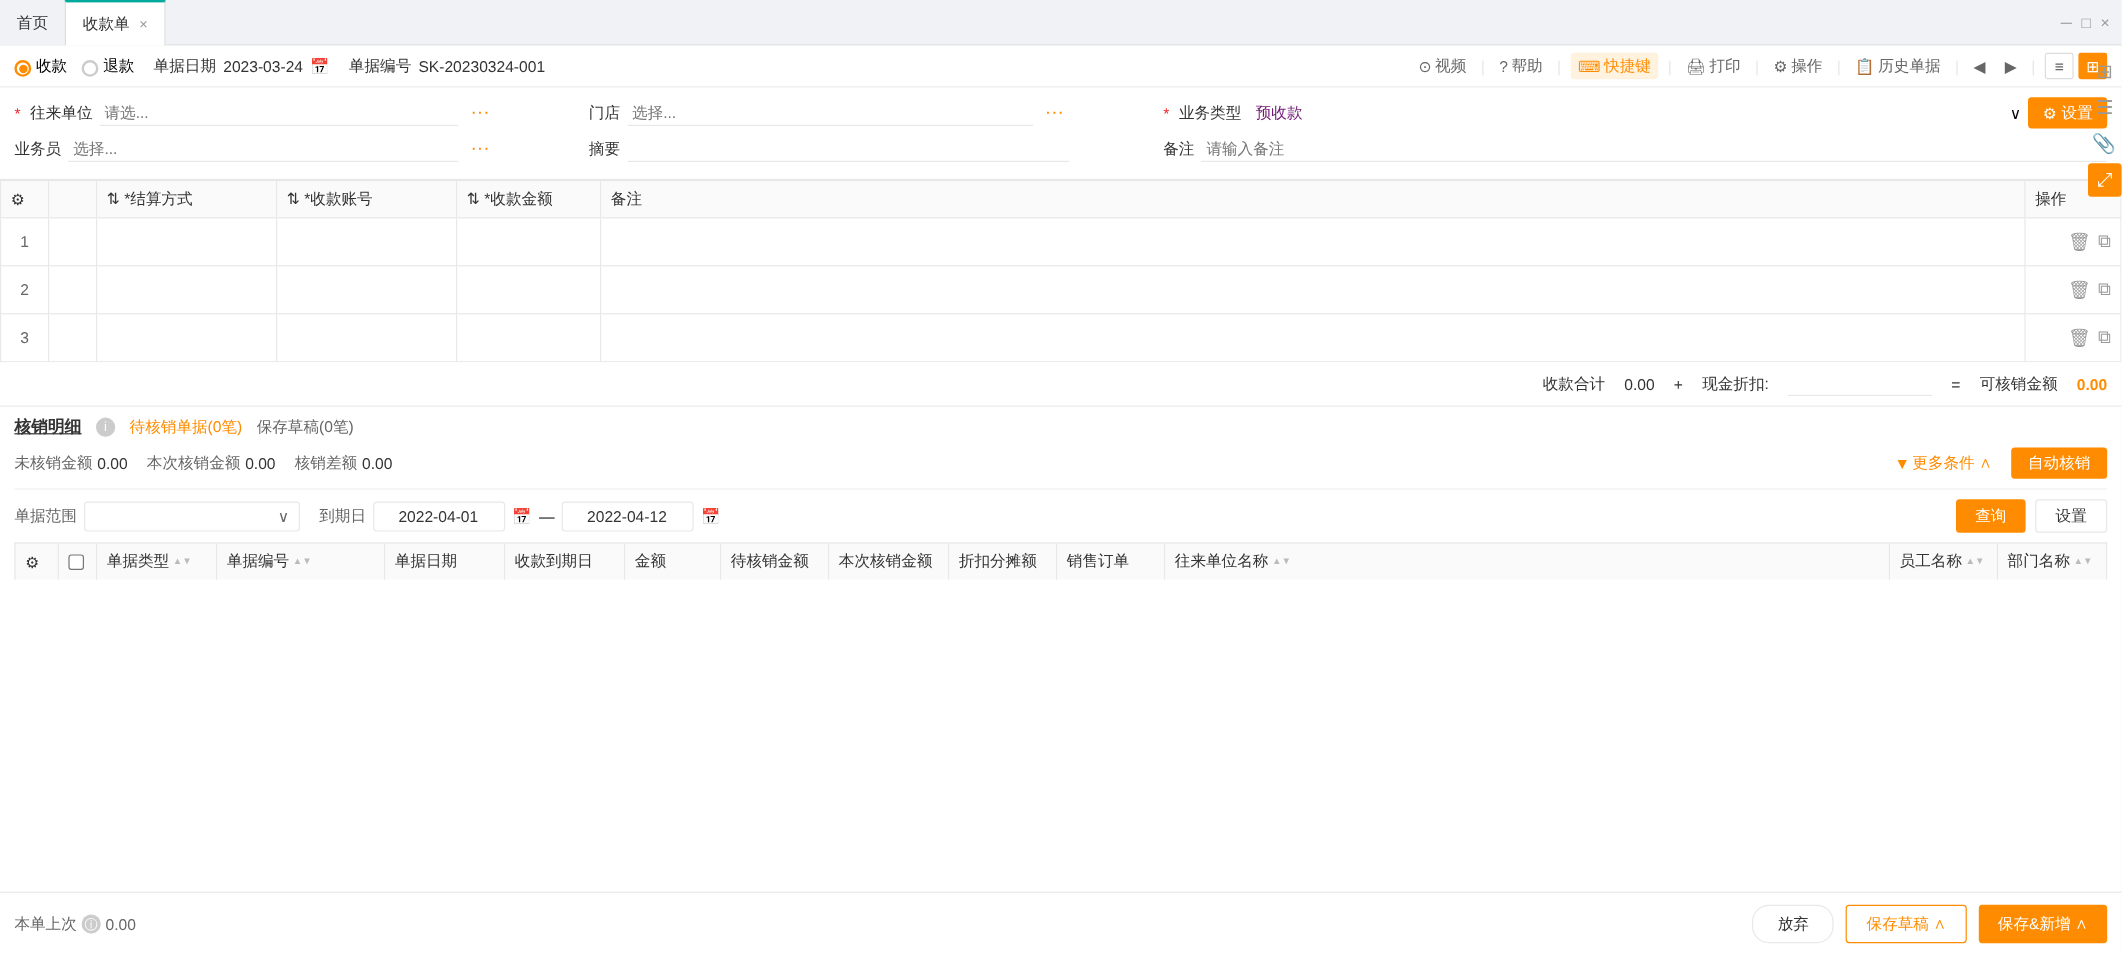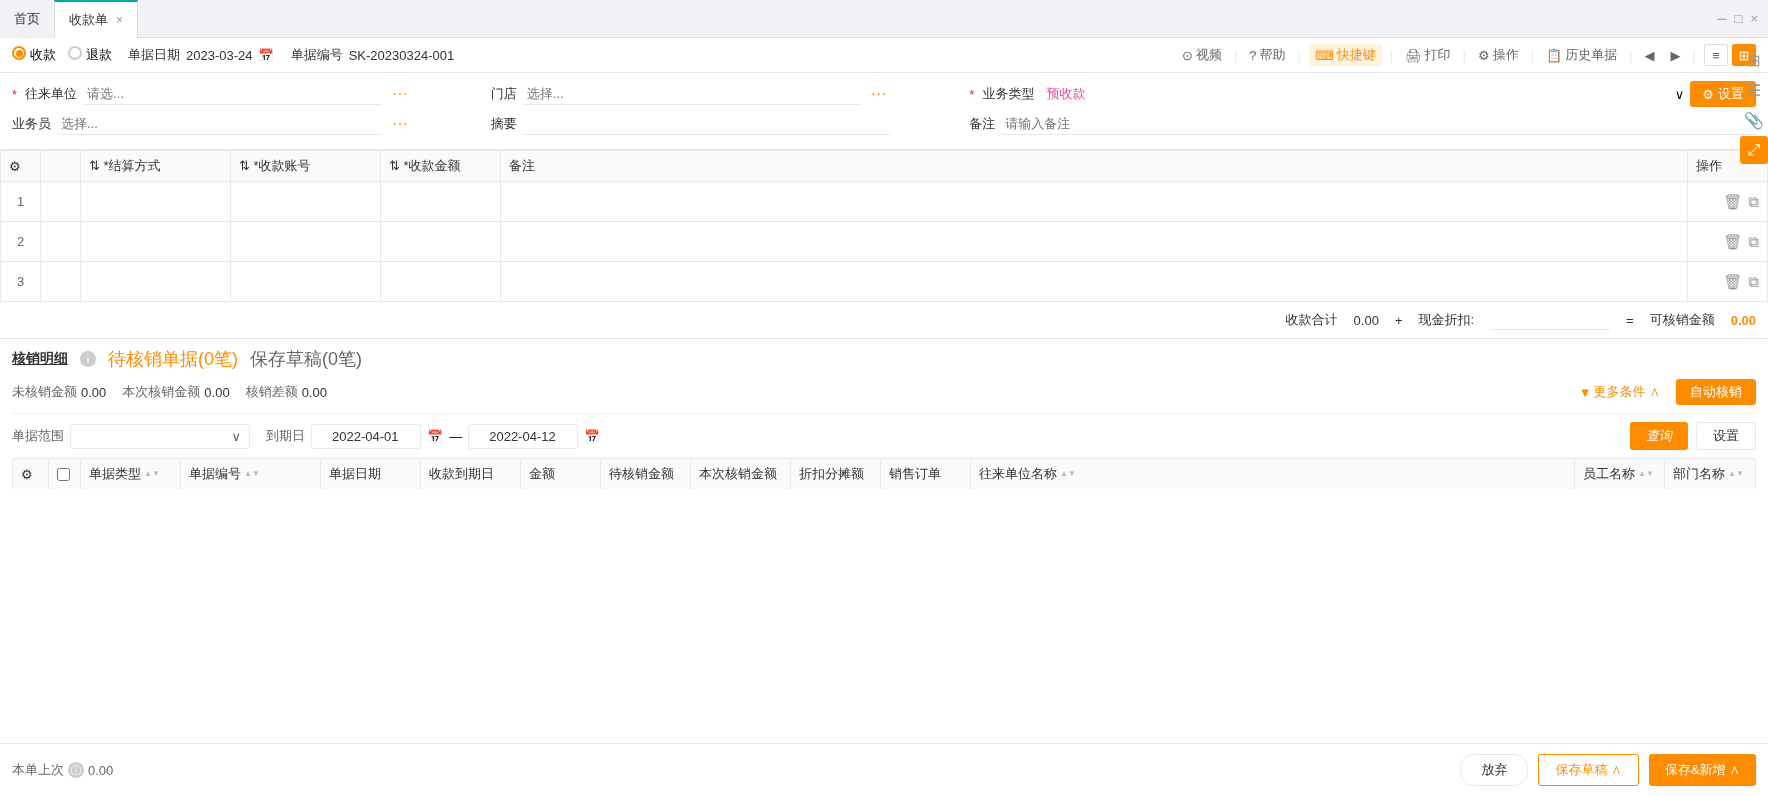--- a/index.html
+++ b/index.html
@@ -16,21 +16,21 @@
     .tab-item.active { background: #fff; color: #333; border-top: 2px solid #00a99d; border-right: 1px solid #ddd; border-left: 1px solid #ddd; }
     .tab-close { margin-left: 8px; color: #999; cursor: pointer; font-size: 12px; }
     .tab-bar-right { margin-left: auto; display: flex; align-items: center; padding-right: 10px; gap: 8px; color: #999; cursor: pointer; font-size: 14px; }
 
     
     .main { background: #fff; height: calc(796px - 38px); display: flex; flex-direction: column; overflow: hidden; }
 
     
     .toolbar { display: flex; align-items: center; padding: 6px 12px; border-bottom: 1px solid #e8e8e8; gap: 16px; background: #fff; }
     .radio-group { display: flex; align-items: center; gap: 12px; }
-    .radio-item { display: flex; align-items: flex-start; gap: 4px; cursor: pointer; }
+    .radio-item { display: flex; align-items: flex-end; gap: 4px; cursor: pointer; }
     .radio-dot { width: 14px; height: 14px; border-radius: 50%; border: 2px solid #ccc; display: flex; align-items: center; justify-content: center; }
     .radio-dot.active { border-color: #ff8c00; }
     .radio-dot.active::after { content: ''; width: 7px; height: 7px; border-radius: 50%; background: #ff8c00; }
     .field-group { display: flex; align-items: center; gap: 6px; }
     .field-label { color: #333; white-space: nowrap; }
     .field-value { color: #333; font-weight: 500; }
     .calendar-icon { color: #999; cursor: pointer; }
     .toolbar-right { margin-left: auto; display: flex; align-items: center; gap: 8px; color: #666; }
     .toolbar-btn { display: flex; align-items: center; gap: 3px; cursor: pointer; color: #666; padding: 2px 4px; }
     .toolbar-btn.active { color: #ff8c00; background: #fff3e0; border-radius: 3px; padding: 2px 6px; }
@@ -72,37 +72,37 @@
     .summary-text { color: #333; }
     .summary-value { color: #333; }
     .summary-highlight { color: #ff8c00; font-weight: 600; }
     .summary-input { width: 120px; border: none; border-bottom: 1px solid #e8e8e8; outline: none; text-align: right; padding: 2px 4px; }
 
     
     .verification-section { background: #fff; padding: 8px 12px; flex: 1; overflow: hidden; display: flex; flex-direction: column; }
     .section-header { display: flex; align-items: center; gap: 12px; margin-bottom: 8px; }
     .section-title { font-weight: 600; font-size: 14px; color: #333; text-decoration: underline; }
     .info-icon { width: 16px; height: 16px; border-radius: 50%; background: #ccc; color: #fff; display: inline-flex; align-items: center; justify-content: center; font-size: 11px; cursor: pointer; }
-    .tab-link { color: #ff8c00; cursor: pointer; font-size: 18px; }
+    .tab-link { color: #ff8c00; cursor: pointer; font-size: 13px; }
     .tab-link.inactive { color: #666; }
 
     .stats-row { display: flex; align-items: center; gap: 16px; margin-bottom: 8px; }
     .stat-item { display: flex; align-items: center; gap: 4px; }
     .stat-label { color: #666; }
     .stat-value { color: #333; font-weight: 500; }
     .more-conditions { color: #ff8c00; cursor: pointer; display: flex; align-items: center; gap: 2px; margin-left: auto; }
     .auto-btn { background: #ff8c00; color: #fff; border: none; padding: 4px 14px; border-radius: 3px; cursor: pointer; }
 
     .filter-row { display: flex; align-items: center; gap: 16px; padding: 8px 0; border-top: 1px solid #f0f0f0; }
     .filter-field { display: flex; align-items: center; gap: 6px; }
     .filter-select { display: flex; align-items: center; gap: 4px; border: 1px solid #e8e8e8; padding: 4px 8px; border-radius: 3px; cursor: pointer; min-width: 180px; color: #666; }
     .filter-input { border: 1px solid #e8e8e8; padding: 4px 20px; border-radius: 3px; width: 110px; color: #333; outline: none; }
     .filter-date-range { display: flex; align-items: center; gap: 6px; }
     .filter-actions { margin-left: auto; display: flex; gap: 8px; }
-    .query-btn { background: #ff8c00; color: #fff; border: none; padding: 4px 16px; border-radius: 3px; cursor: pointer; font-style: italic; }
+    .query-btn { background: #ff8c00; color: #fff; border: none; padding: 4px 16px; border-radius: 3px; cursor: pointer; }
     .setting-btn2 { background: #fff; color: #333; border: 1px solid #e8e8e8; padding: 4px 16px; border-radius: 3px; cursor: pointer; }
 
     
     .sub-table-header { display: flex; background: #fafafa; border: 1px solid #e8e8e8; border-bottom: none; }
     .sub-th { padding: 6px 8px; color: #333; font-weight: 500; border-right: 1px solid #e8e8e8; white-space: nowrap; display: flex; align-items: center; gap: 3px; }
     .sub-th:last-child { border-right: none; }
     .sort-arrows { display: flex; flex-direction: column; line-height: 1; font-size: 8px; color: #bbb; }
 
     
     .footer { display: flex; align-items: center; padding: 10px 12px; border-top: 1px solid #e8e8e8; background: #fff; gap: 16px; }
@@ -196,21 +196,21 @@
       <div class="form-field" style="flex:2; max-width:400px;">
         <span class="field-label">门店</span>
         <input class="form-input" type="text" placeholder="选择..." style="">
         <span class="more-btn">···</span>
       </div>
       <div style="flex:0.2"></div>
 
       <div class="form-field" style="flex:2; align-items:center;">
         <span class="required-star">*</span>
         <span class="field-label">业务类型</span>
-        <span class="field-value" style="margin-left:6px; color:#ec4899;text-align:center;">预收款</span>
+        <span class="field-value" style="margin-left:6px; color:#701a75;text-align:center;">预收款</span>
         <span style="margin-left:auto;">∨</span>
         <button class="setting-btn">
           <span>⚙</span>
           <span>设置</span>
         </button>
       </div>
     </div>
     <div class="form-row">
 
       <div class="form-field" style="flex:2; max-width:400px;">

